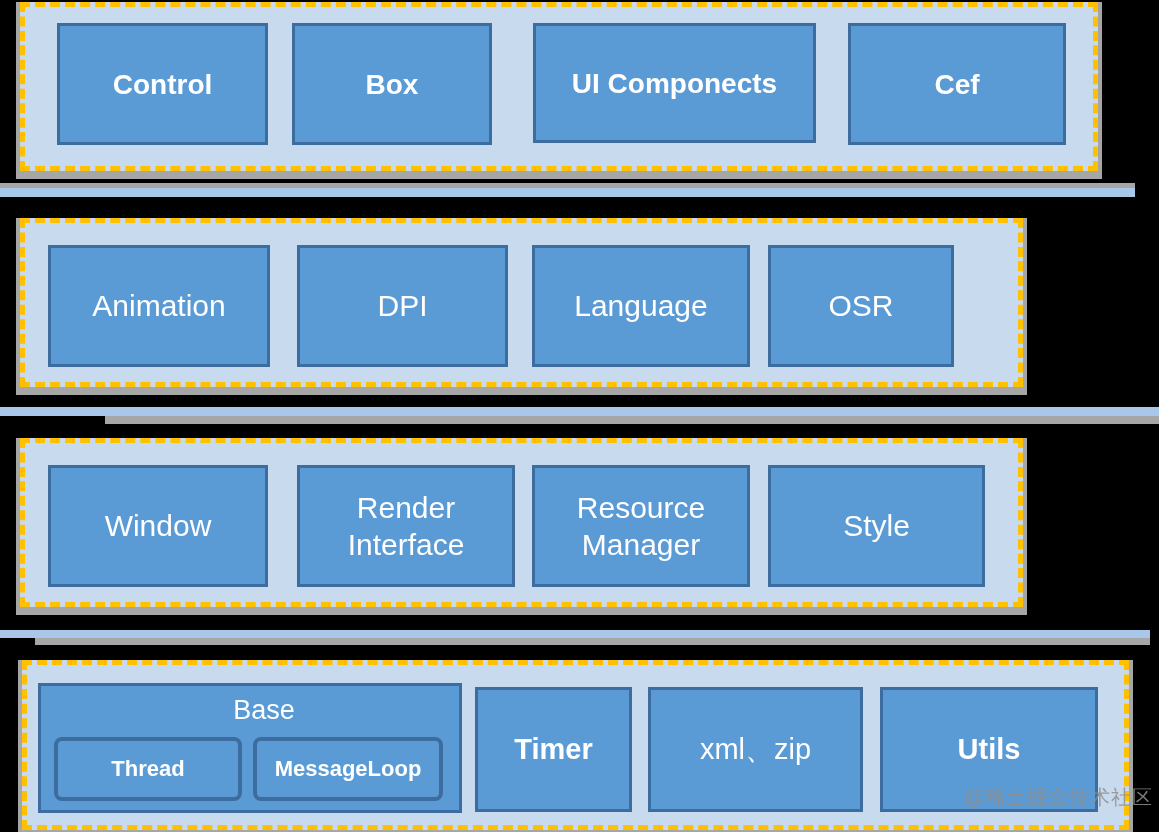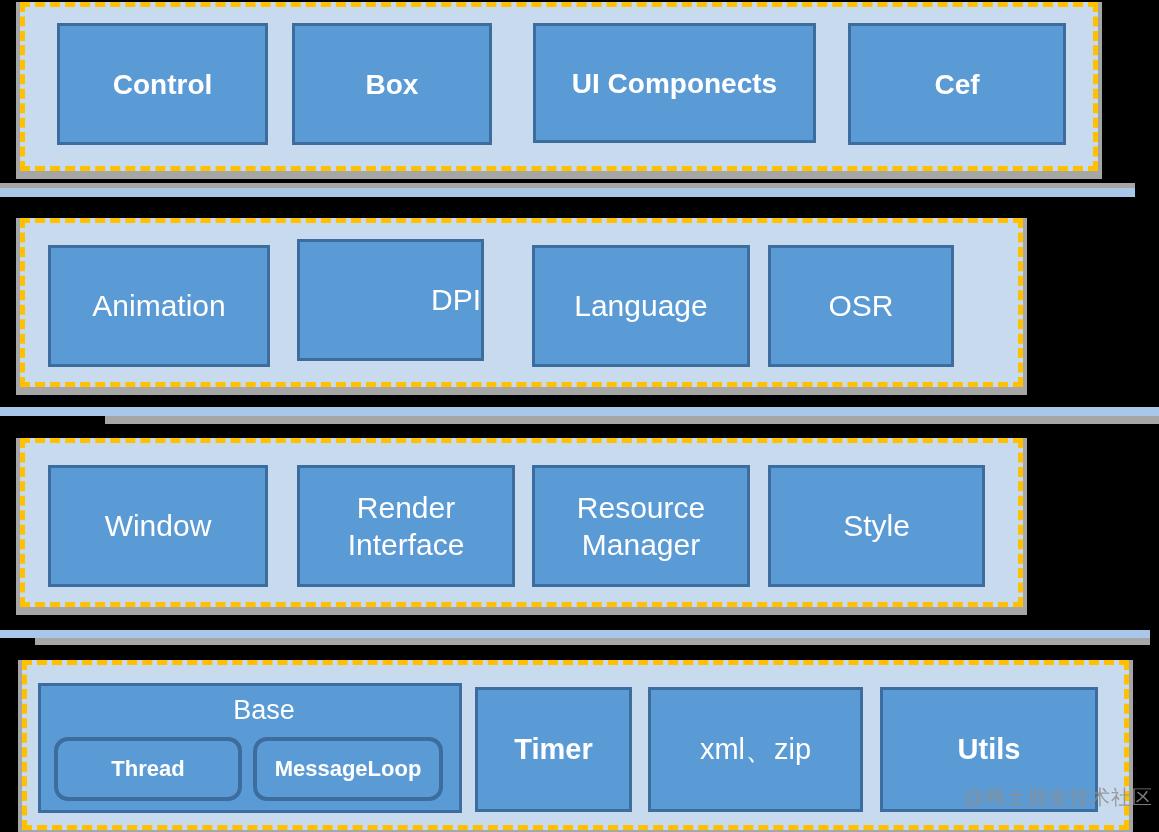--- a/index.html
+++ b/index.html
@@ -35,36 +35,36 @@
     position: absolute;
     box-sizing: border-box;
     background: #5b9bd5;
     border: 3px solid #3d6d9e;
     color: #ffffff;
     display: flex;
     align-items: center;
     justify-content: center;
     text-align: center;
     line-height: 1.25;
-    padding: 0 0;
+    padding: 0 12px;
   }
   .f-big-bold  { font-size: 28px; font-weight: 700; }
   .f-big-light { font-size: 30px; font-weight: 400; }
   .f-med-bold  { font-size: 29px; font-weight: 700; }
   .f-med-light { font-size: 29px; font-weight: 400; }
 
   
   .p1-b0 { left: 32px;  top: 16px; width: 211px; height: 122px; }
   .p1-b1 { left: 267px; top: 16px; width: 200px; height: 122px; }
   .p1-b2 { left: 508px; top: 16px; width: 283px; height: 120px; }
   .p1-b3 { left: 823px; top: 16px; width: 218px; height: 122px; text-align: right; }
 
   
   .p2-b0 { left: 23px;  top: 22px; width: 222px; height: 122px; }
-  .p2-b1 { left: 272px; top: 16px; width: 187px; height: 122px; justify-content: flex-end; }
+  .p2-b1 { left: 272px; top: 22px; width: 211px; height: 122px; }
   .p2-b2 { left: 507px; top: 22px; width: 218px; height: 122px; }
   .p2-b3 { left: 743px; top: 22px; width: 186px; height: 122px; }
 
   
   .p3-b0 { left: 23px;  top: 22px; width: 220px; height: 122px; }
   .p3-b1 { left: 272px; top: 22px; width: 218px; height: 122px; }
   .p3-b2 { left: 507px; top: 22px; width: 218px; height: 122px; }
   .p3-b3 { left: 743px; top: 22px; width: 217px; height: 122px; }
 
   
@@ -81,21 +81,21 @@
     font-size: 27px;
     font-weight: 400;
     color: #ffffff;
     padding-left: 28px;
   }
   .subbox {
     position: absolute;
     box-sizing: border-box;
     background: #5b9bd5;
     border: 4px solid #3d6d9e;
-    border-radius: 14px;
+    border-radius: 8px;
     color: #ffffff;
     font-size: 22px;
     font-weight: 700;
     display: flex;
     align-items: center;
     justify-content: center;
   }
   .sub-thread  { left: 13px;  top: 51px; width: 188px; height: 64px; }
   .sub-msgloop { left: 212px; top: 51px; width: 190px; height: 64px; }
 

